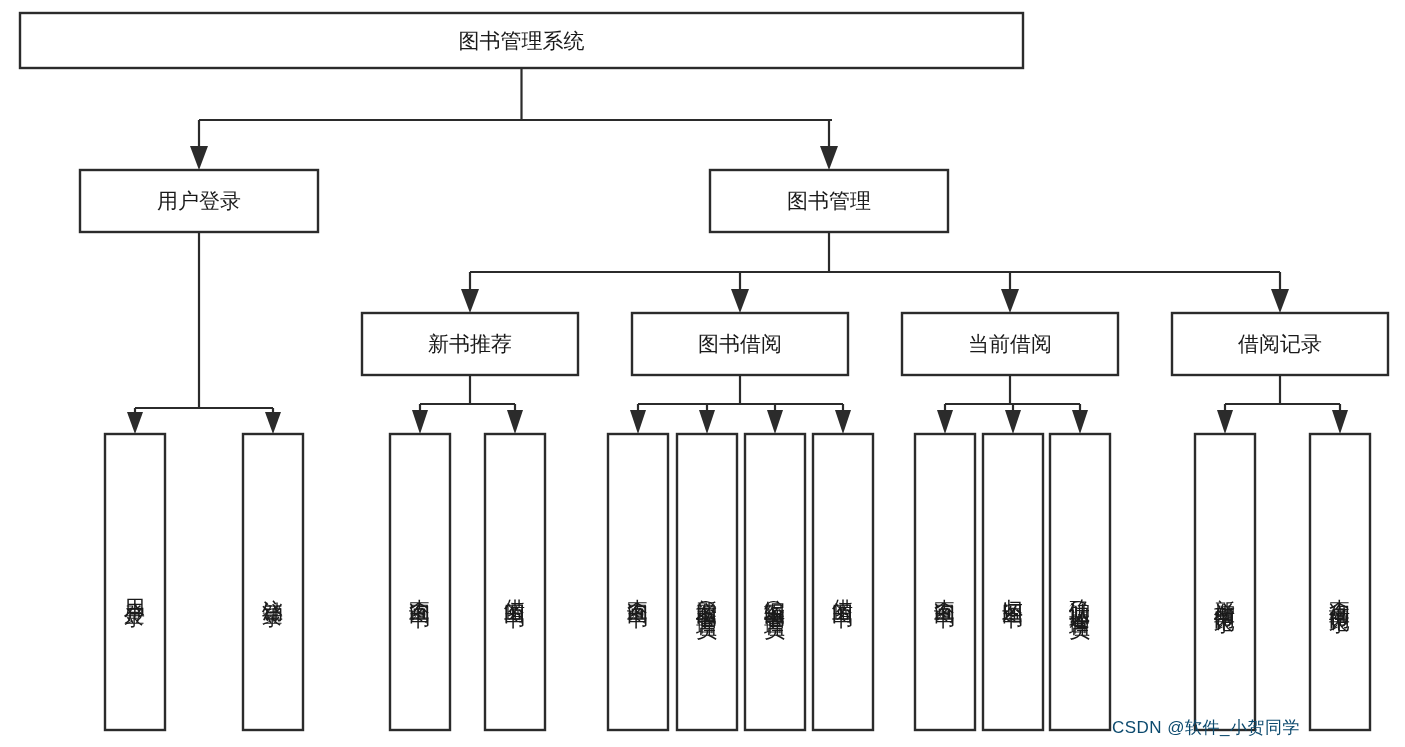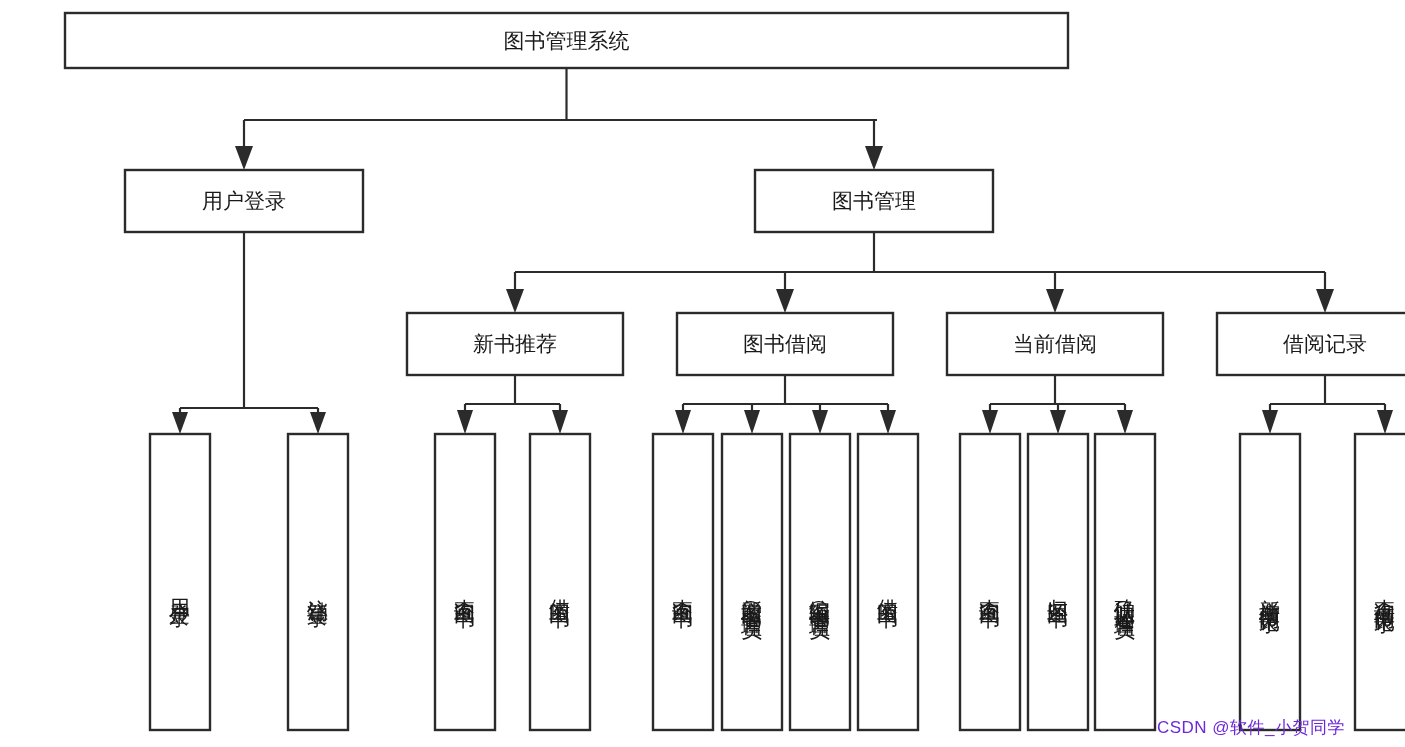--- a/index.html
+++ b/index.html
@@ -11,21 +11,20 @@
     width: 1405px;
     height: 747px;
     overflow: hidden;
     font-family: "Liberation Sans", "DejaVu Sans", sans-serif;
   }
   #diagram-root {
     position: relative;
     width: 1314px;
     height: 747px;
     background: #ffffff;
-    margin-left: 45px;
   }
   svg.flow-canvas {
     position: absolute;
     left: 0;
     top: 0;
     width: 1405px;
     height: 747px;
   }
   .node-box {
     fill: #ffffff;
@@ -57,21 +56,21 @@
     text-orientation: upright;
     letter-spacing: 3px;
     dominant-baseline: central;
   }
   .watermark-text {
     position: absolute;
     right: 14px;
     bottom: 8px;
     font-family: "Liberation Sans", "DejaVu Sans", sans-serif;
     font-size: 17px;
-    color: #6d28d9;
+    color: #0c4a6e;
     white-space: nowrap;
     letter-spacing: 0.5px;
   }
 </style>
 </head>
 <body>
 
 <div id="diagram-root">
 
   <svg class="flow-canvas" viewBox="0 0 1405 747">

